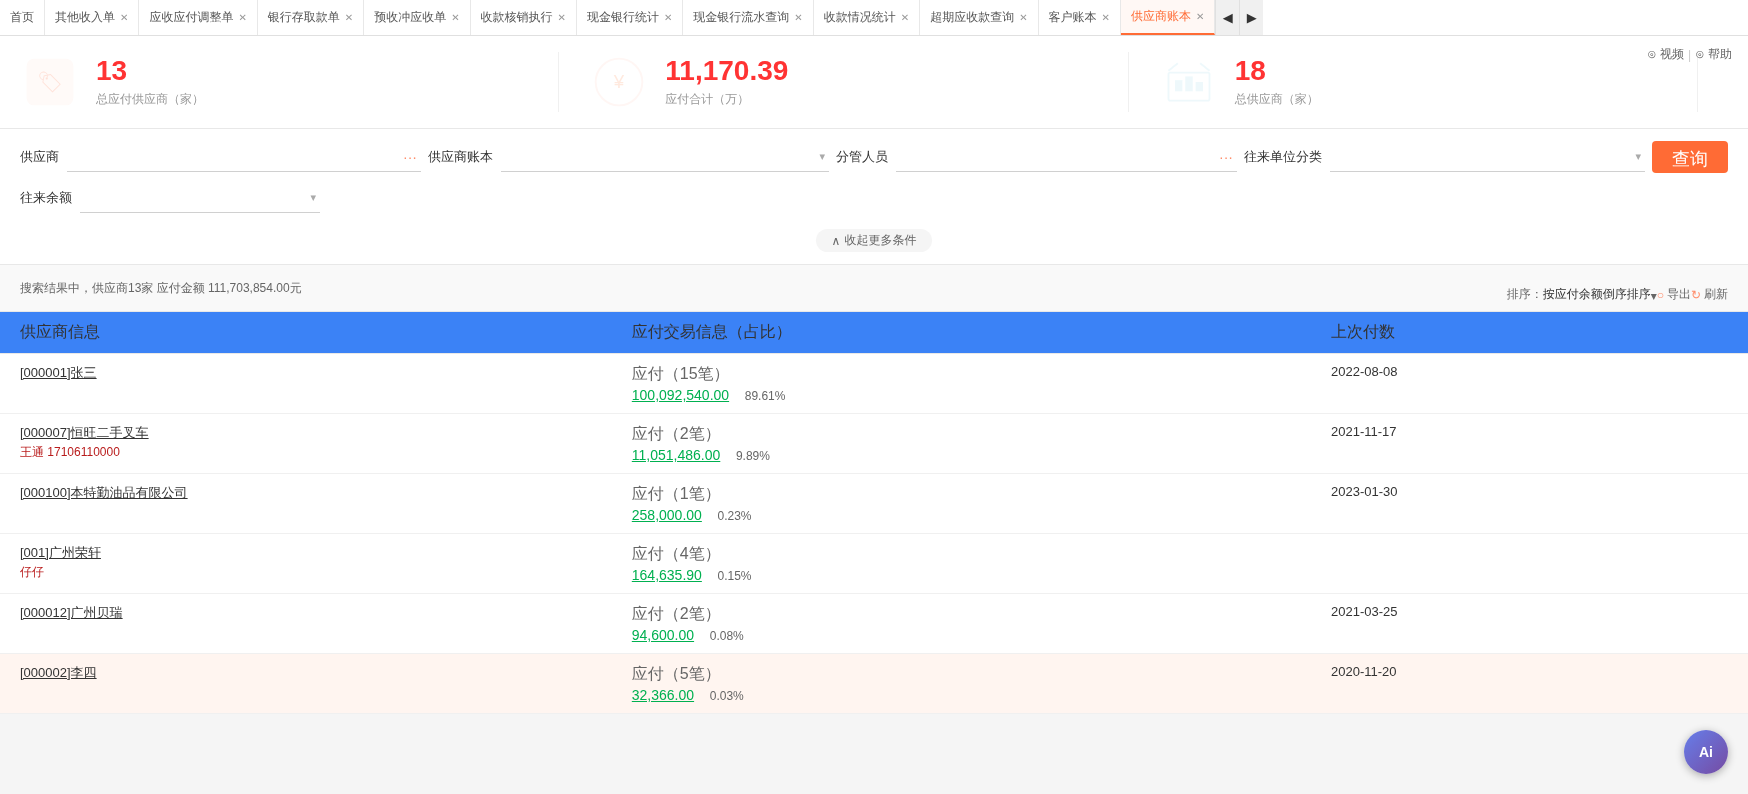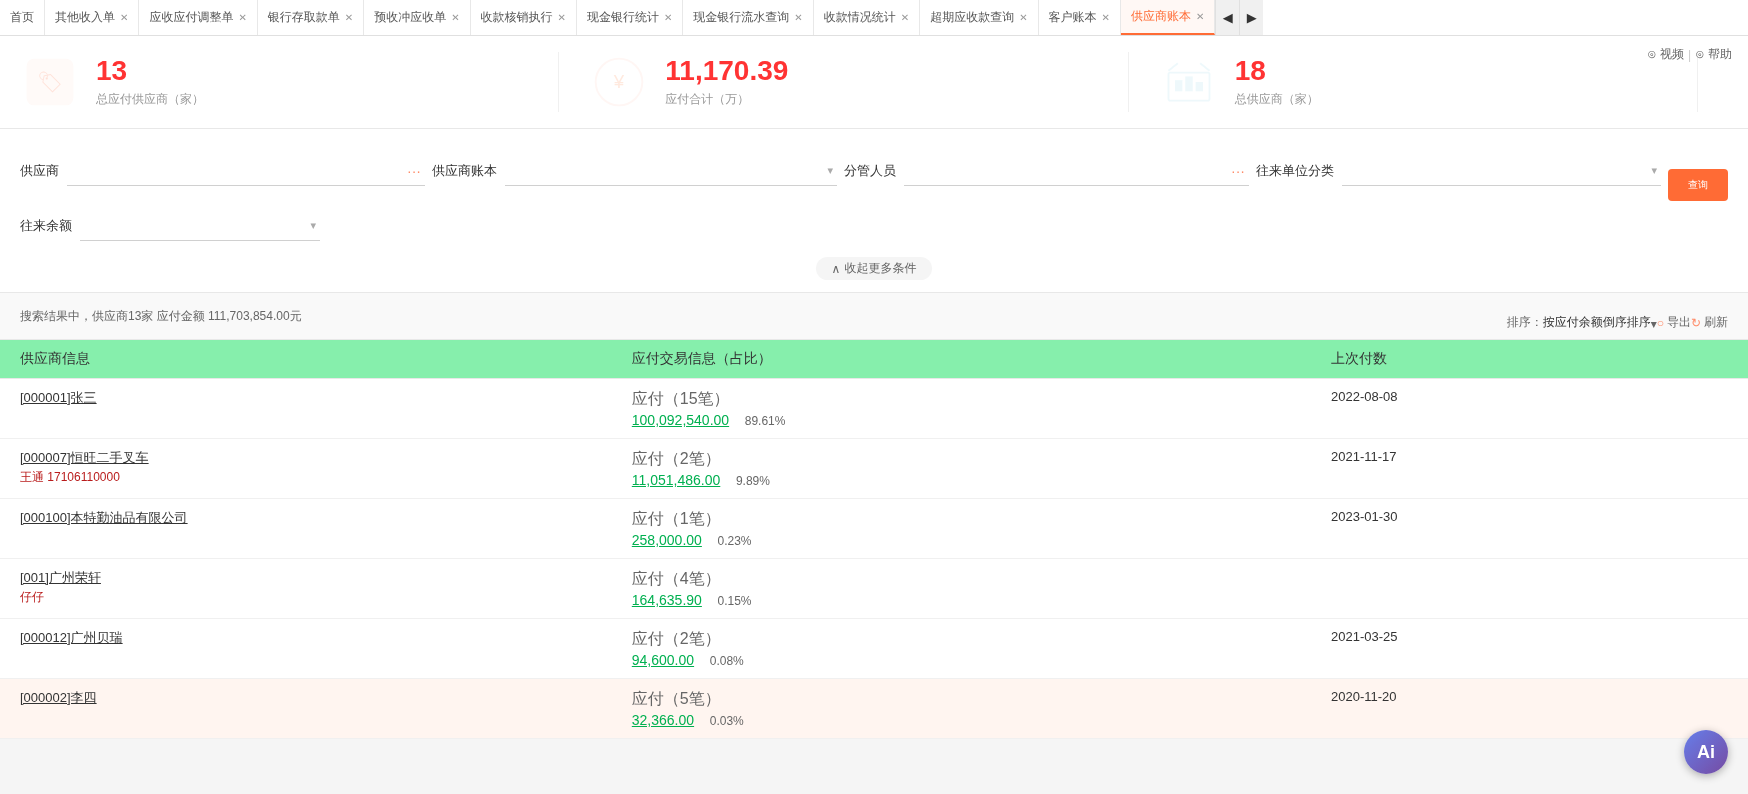--- a/index.html
+++ b/index.html
@@ -160,25 +160,24 @@
       color: #aaa;
       font-size: 11px;
       cursor: pointer;
     }
     .query-btn {
       background: #ff6b35;
       color: #fff;
       border: none;
       border-radius: 4px;
       padding: 6px 20px;
-      font-size: 10px;
+      font-size: 18px;
       cursor: pointer;
       white-space: nowrap;
       height: 32px;
-      margin-top: 28px;
     }
     .collapse-btn {
       text-align: center;
       padding: 6px 0 0;
       display: flex;
       justify-content: center;
     }
     .collapse-inner {
       display: inline-flex;
       align-items: center;
@@ -223,25 +222,25 @@
       background: #fff;
       overflow: auto;
     }
     .data-table {
       width: 100%;
       border-collapse: collapse;
     }
     .data-table th {
       text-align: left;
       padding: 10px 20px;
-      font-size: 14px;
+      font-size: 16px;
       font-weight: normal;
       color: #333;
       border-bottom: 1px solid #e8e8e8;
-      background: #86efac;
+      background: #3b82f6;
     }
     .data-table td {
       padding: 10px 20px;
       font-size: 13px;
       color: #333;
       border-bottom: 1px solid #f0f0f0;
       vertical-align: top;
     }
     .data-table tr.highlighted {
       background: #fff5f0;
@@ -285,21 +284,21 @@
       right: 20px;
       bottom: 20px;
       background: linear-gradient(135deg, #667eea, #764ba2);
       color: #fff;
       border-radius: 50%;
       width: 44px;
       height: 44px;
       display: flex;
       align-items: center;
       justify-content: center;
-      font-size: 18px;
+      font-size: 14px;
       font-weight: bold;
       cursor: pointer;
       box-shadow: 0 2px 8px rgba(0,0,0,0.3);
     }
   </style>
 </head>
 <body>
 
 <div class="top-nav">
   <div class="nav-tab">

